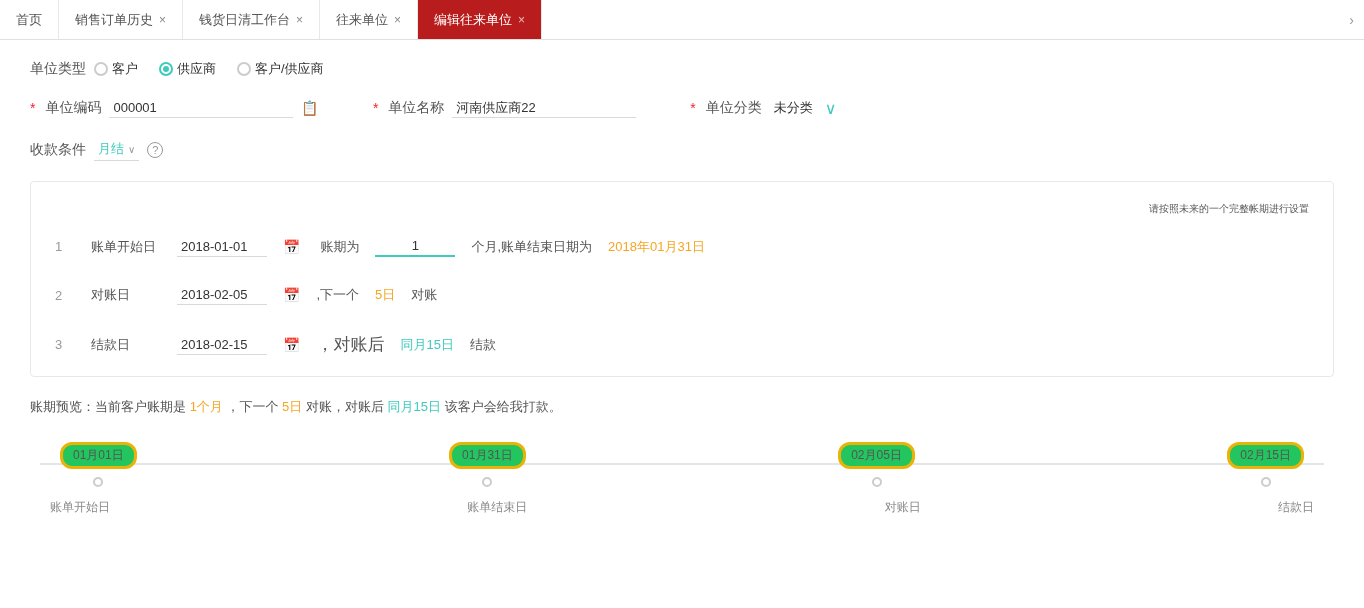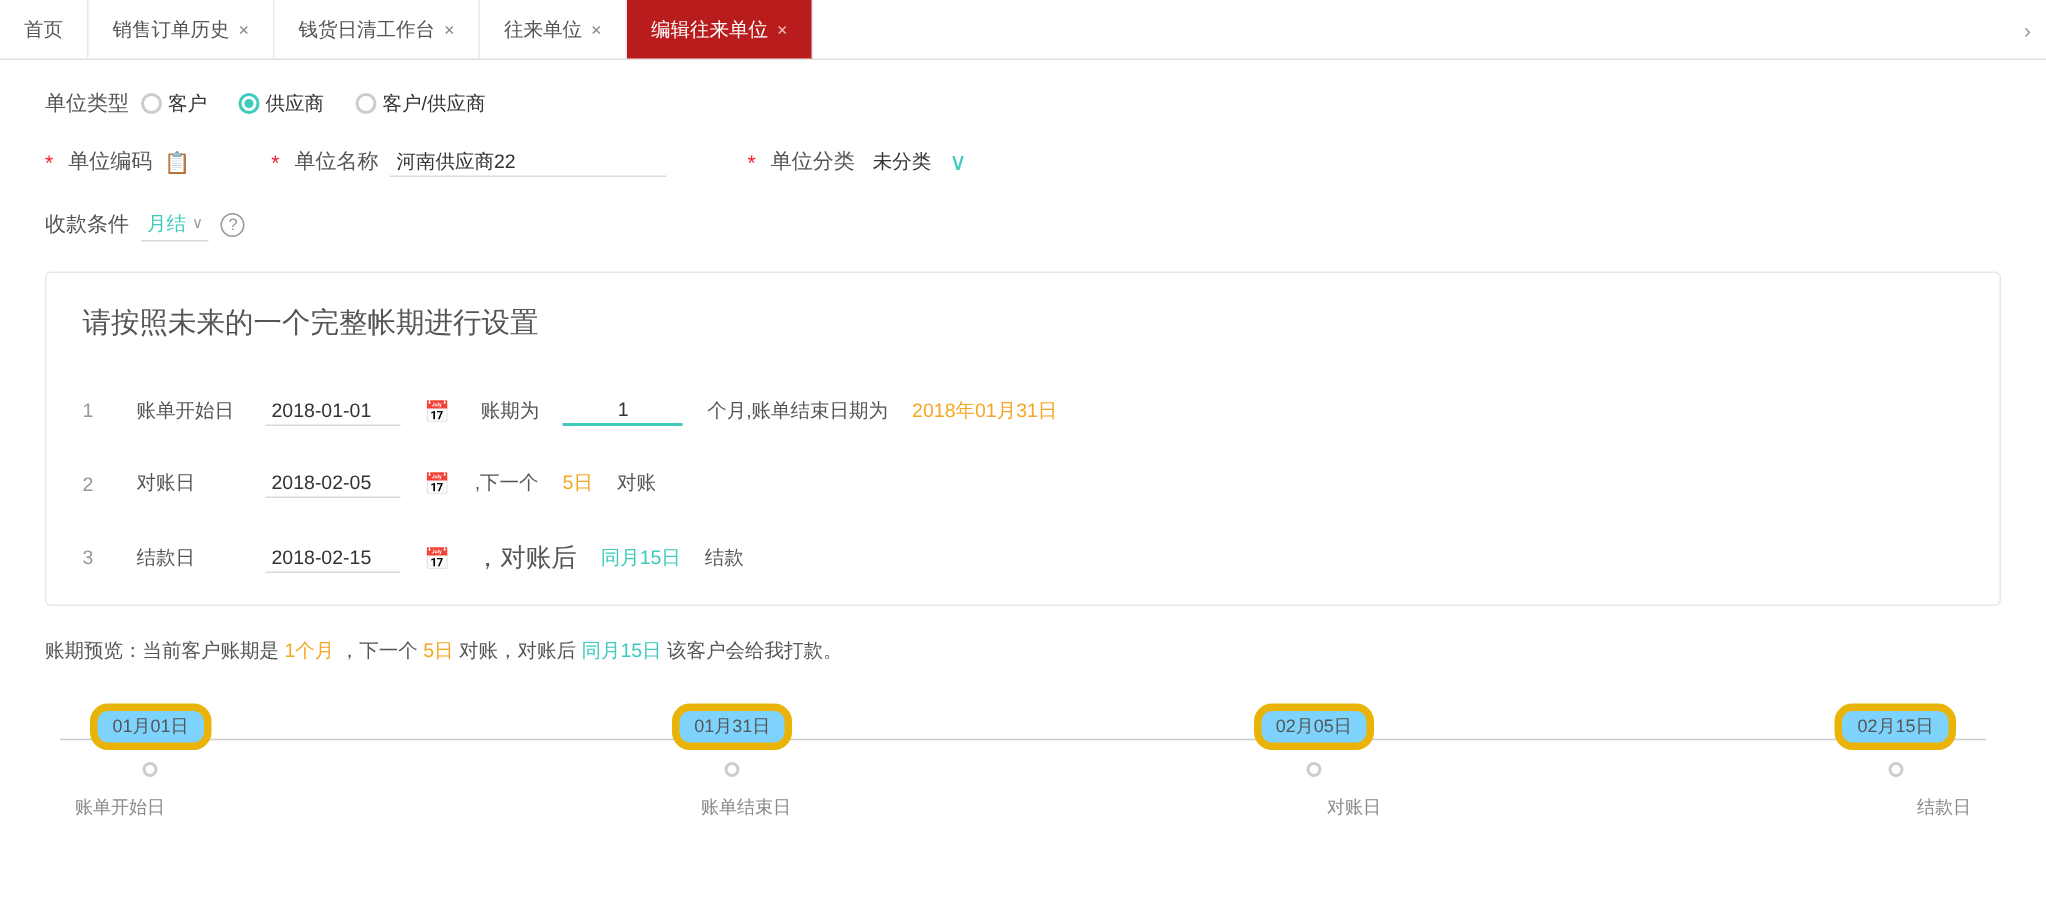--- a/index.html
+++ b/index.html
@@ -158,23 +158,24 @@
     }
 
     
     .section-card {
       border: 1px solid #e8e8e8;
       border-radius: 4px;
       padding: 20px 24px;
       margin-bottom: 20px;
     }
     .section-title {
-      font-size: 19px;
-      color: #555;
-      margin-bottom: 35px;
+      font-size: 10px;
+      color: #555;
+      margin-bottom: 20px;
+      text-align: right;
     }
 
     
     .setting-row {
       display: flex;
       align-items: center;
       margin-bottom: 28px;
       gap: 16px;
     }
     .row-num {
@@ -249,26 +250,26 @@
     .point-dot {
       width: 10px;
       height: 10px;
       border-radius: 50%;
       border: 2px solid #ccc;
       background: #fff;
     }
     .point-dot.start { border-color: #ccc; }
     .point-dot.end { border-color: #ccc; }
     .point-label-box {
-      border: 5px solid #eab308;
+      border: 3px solid #eab308;
       border-radius: 12px;
       padding: 2px 10px;
       font-size: 12px;
       color: #555;
-      background: #7dd3fc;
+      background: #22c55e;
       white-space: nowrap;
     }
     .point-desc {
       font-size: 12px;
       color: #888;
       margin-top: 4px;
       text-align: center;
     }
     .timeline-wrapper {
       position: relative;
@@ -329,20 +330,21 @@
           <span>客户/供应商</span>
         </label>
       </div>
     </div>
   </div>
 
   <div class="form-row">
     <div class="form-group">
       <span class="required-star">*</span>
       <span class="form-label">单位编码</span>
+      <input class="form-input unit-code-input" type="text" value="000001" style="">
       <span class="cal-icon">📋</span>
     </div>
     <div class="form-group" style="margin-left:30px;">
       <span class="required-star">*</span>
       <span class="form-label">单位名称</span>
       <input class="form-input unit-name-input" type="text" value="河南供应商22" style="">
     </div>
     <div class="form-group" style="margin-left:30px;">
       <span class="required-star">*</span>
       <span class="form-label">单位分类</span>

